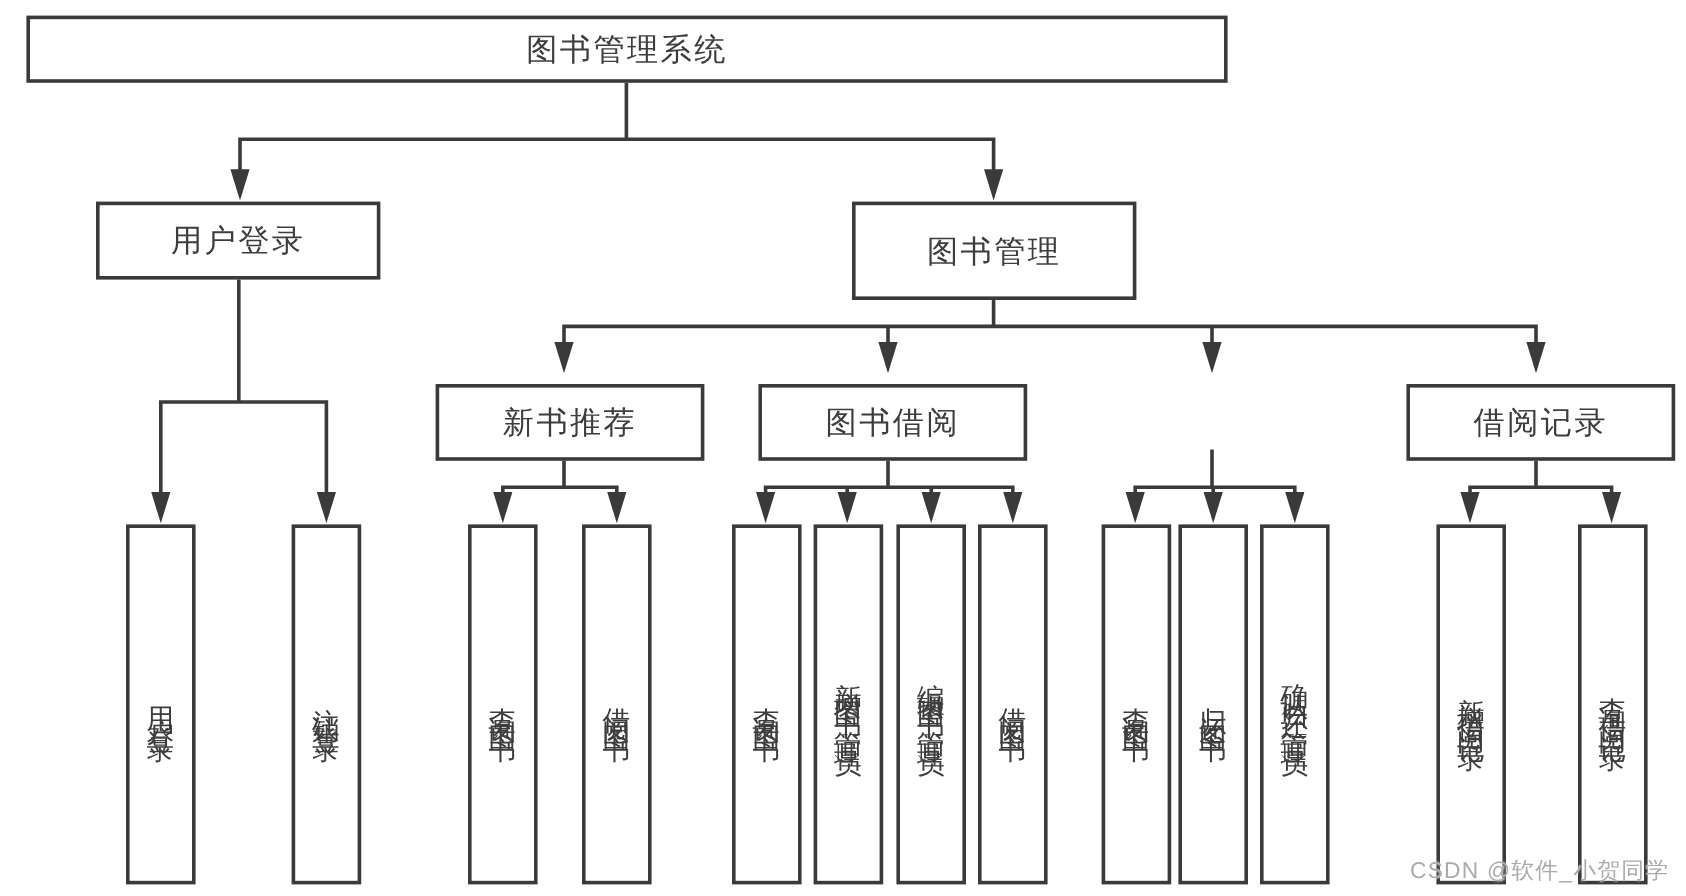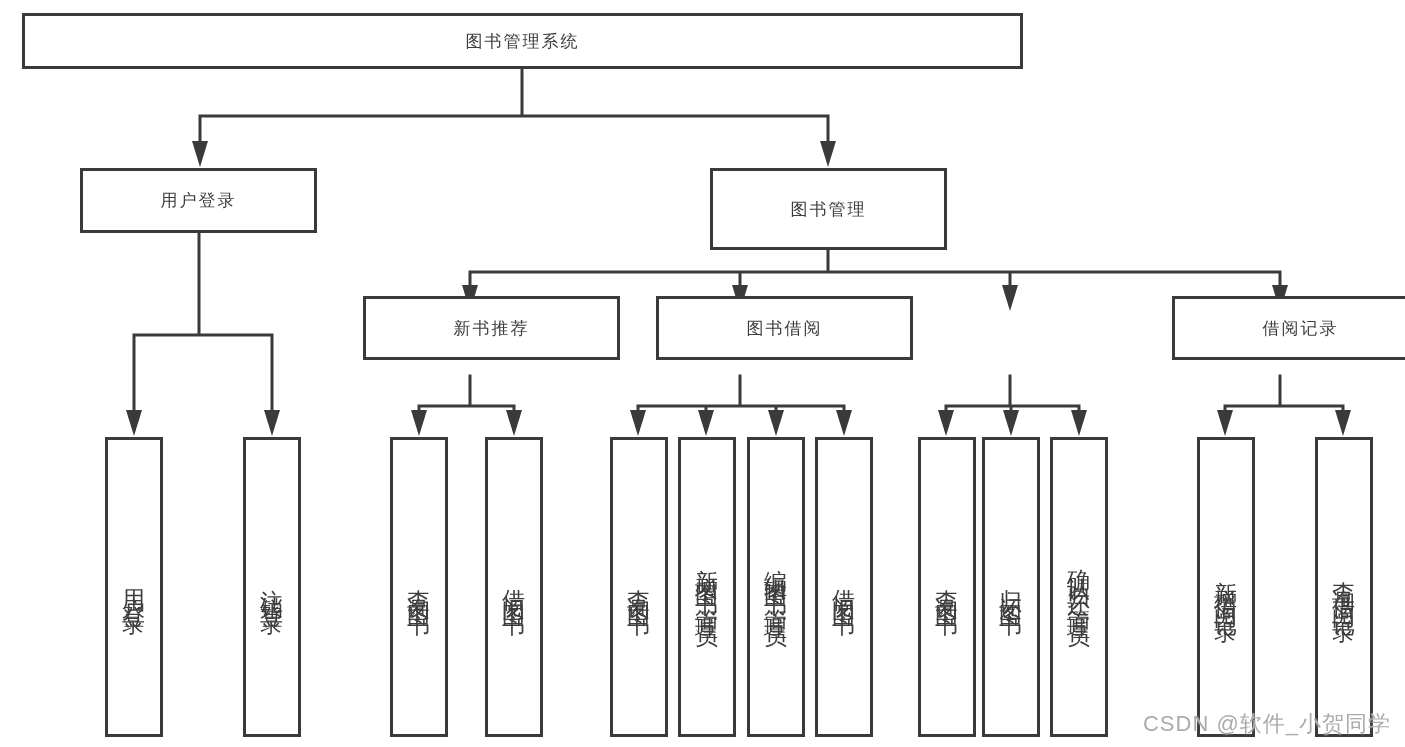--- a/index.html
+++ b/index.html
@@ -2,29 +2,29 @@
 <html><head>
 <meta charset="utf-8">
 <style>
   html,body{margin:0;padding:0;background:#fff;}
   body{font-family:"Liberation Sans",sans-serif;}
   .canvas{position:relative;width:1405px;height:747px;background:#fff;overflow:hidden;}
   .connectors{position:absolute;left:0;top:0;width:1405px;height:747px;z-index:1;}
   .box{position:absolute;box-sizing:border-box;border:3px solid #3a3a3a;background:#fff;
        display:flex;align-items:center;justify-content:center;z-index:2;}
   .box span{color:#3d3d3d;}
-  .hbox span{font-size:17px;letter-spacing:2px;white-space:nowrap;}
+  .hbox span{font-size:26px;letter-spacing:2px;white-space:nowrap;}
   .vbox span{writing-mode:vertical-rl;text-orientation:mixed;font-size:23px;
              letter-spacing:8px;line-height:1.05;}
   .root   {left:22px;  top:13px;  width:1001px;height:56px;}
   .lv1-a  {left:80px;  top:168px; width:237px; height:65px;}
   .lv1-b  {left:710px; top:168px; width:237px; height:82px;}
-  .lv2    {top:296px;  height:64px;width:257px;font-family:Liberation Mono, monospace;}
+  .lv2    {top:320px;  height:64px;width:224px;font-family:Liberation Mono, monospace;}
   .leaf   {top:437px;  height:300px;width:58px;}
-  .watermark{position:absolute;right:14px;bottom:8px;z-index:3;font-size:22px;
+  .watermark{position:absolute;right:14px;bottom:8px;z-index:3;font-size:19px;
              color:#ababab;letter-spacing:1px;text-shadow:0 0 2px rgba(255,255,255,.9);
              white-space:nowrap;}
 </style>
 </head>
 <body>
 
 <div class="canvas">
 
   <svg class="connectors" viewBox="0 0 1405 747" xmlns="http://www.w3.org/2000/svg">
     <g stroke="#3a3a3a" stroke-width="3" fill="none" stroke-linecap="square">
@@ -66,21 +66,21 @@
   <div class="box hbox lv1-a">
     <span>用户登录</span>
   </div>
   <div class="box hbox lv1-b">
     <span>图书管理</span>
   </div>
 
   <div class="box hbox lv2" style="left:363px;">
     <span>新书推荐</span>
   </div>
-  <div class="box hbox lv2" style="left:632px;margin-left:24px;">
+  <div class="box hbox lv2" style="left:632px;">
     <span>图书借阅</span>
   </div>
   <div class="box hbox lv2" style="left:1172px;">
     <span>借阅记录</span>
   </div>
 
   <div class="box vbox leaf" style="left:105px;">
     <span>用户登录</span>
   </div>
   <div class="box vbox leaf" style="left:243px;">

